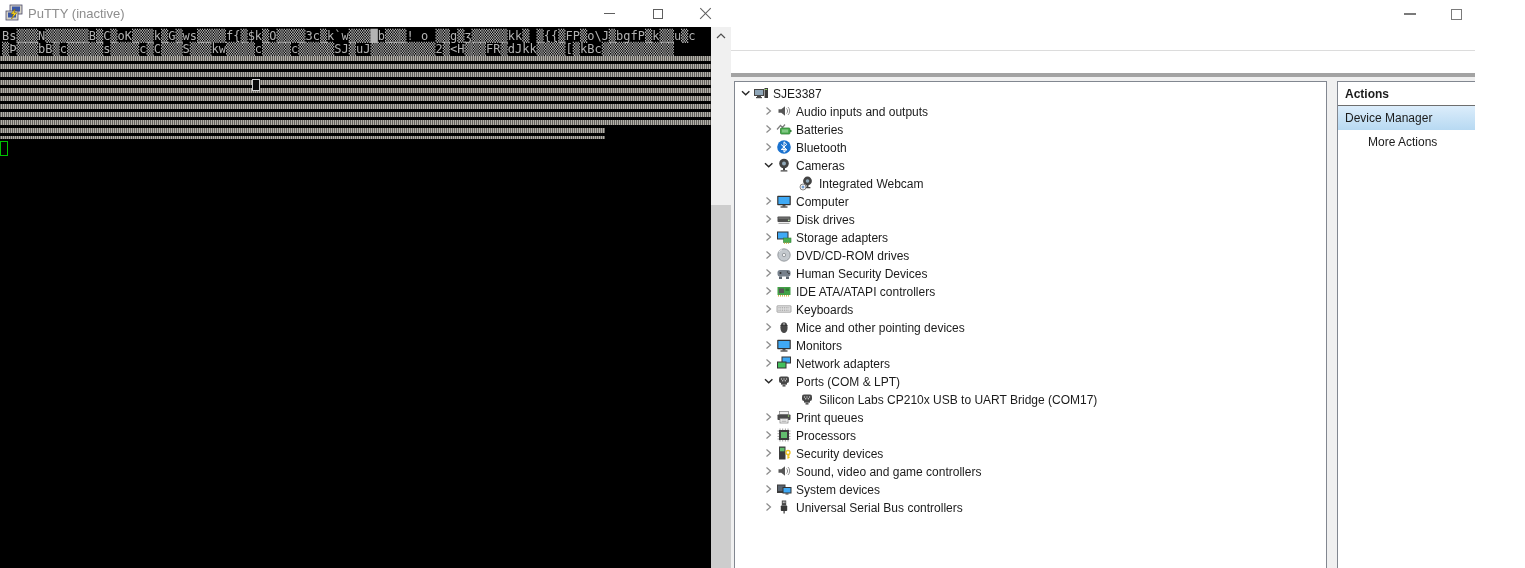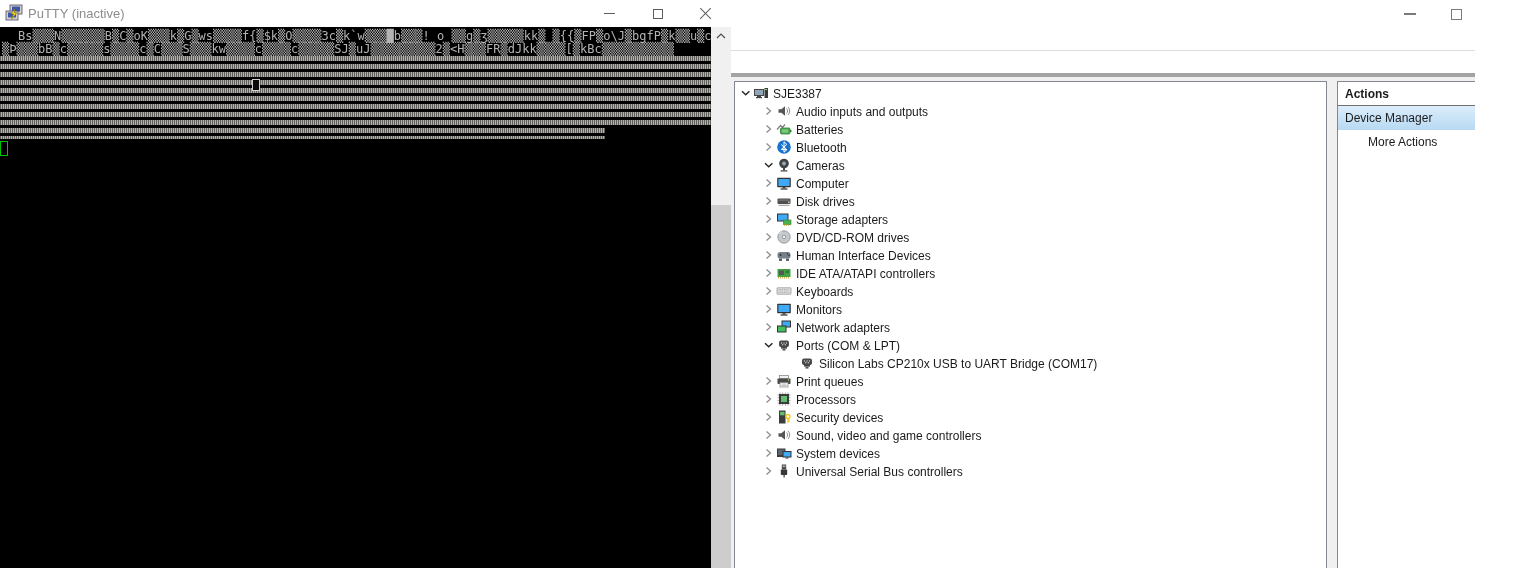--- a/index.html
+++ b/index.html
@@ -16,21 +16,21 @@
   .glyph-min{width:11px;height:1.5px;background:#5f5f5f;}
   .glyph-max{width:10px;height:10px;border:1.2px solid #5f5f5f;background:transparent;}
   .glyph-x{position:relative;width:13px;height:13px;}
   .glyph-x::before,.glyph-x::after{content:"";position:absolute;left:-1px;top:6px;width:15px;height:1.2px;background:#5f5f5f;}
   .glyph-x::before{transform:rotate(45deg);}
   .glyph-x::after{transform:rotate(-45deg);}
 
   .putty-term{position:absolute;left:0;top:27px;width:711px;height:541px;background:#000;overflow:hidden;}
   .term-line{position:absolute;left:2px;margin:0;font-family:"DejaVu Sans Mono",monospace;
              font-size:12px;line-height:13px;color:#b3b3b3;white-space:pre;}
-  .term-line.l1{top:3px;margin-left:16px;}
+  .term-line.l1{top:3px;}
   .term-line.l2{top:16px;}
   .noise{position:absolute;left:0;
      background-image:
        repeating-linear-gradient(90deg, rgba(0,0,0,0.45) 0 1px, rgba(255,255,255,0) 1px 2px),
        repeating-linear-gradient(180deg,#b2afa8 0 5px,#000 5px 8px);}
   .noise.full{top:29px;width:711px;height:72px;}
   .noise.partial{top:101px;width:605px;height:11px;}
   .term-block-char{position:absolute;left:252px;top:52px;width:8px;height:12px;background:#0a0a0a;
                    border:1px solid #cfcfcf;}
   .term-cursor{position:absolute;left:0px;top:114px;width:8px;height:15px;border:1.5px solid #00c000;background:#000;}
@@ -213,20 +213,34 @@
               <span class="ticon">
                 <svg width="16" height="16" viewBox="0 0 16 16">
                   <circle cx="8" cy="6.5" r="4.8" fill="#424242"></circle>
                   <circle cx="8" cy="6.5" r="2" fill="#90a8b8"></circle>
                   <rect x="7" y="11" width="2" height="2.2" fill="#424242"></rect>
                   <rect x="4.5" y="13.2" width="7" height="1.4" rx="0.7" fill="#424242"></rect>
                 </svg>
               </span>
               <span class="tlabel">Cameras</span>
             </div>
+            <div class="tree-row lvl3">
+              <span class="chev"></span>
+              <span class="ticon">
+                <svg width="16" height="16" viewBox="0 0 16 16">
+                  <circle cx="8.5" cy="6" r="4.4" fill="#424242"></circle>
+                  <circle cx="8.5" cy="6" r="1.8" fill="#90a8b8"></circle>
+                  <rect x="7.6" y="10" width="1.8" height="2" fill="#424242"></rect>
+                  <rect x="5.5" y="12" width="6" height="1.3" rx="0.6" fill="#424242"></rect>
+                  <circle cx="4" cy="12" r="3" fill="#f2f2f2" stroke="#6b6b6b" stroke-width="0.8"></circle>
+                  <path d="M4 10.6v2.8M2.6 12h2.8" stroke="#3b78c4" stroke-width="0.9"></path>
+                </svg>
+              </span>
+              <span class="tlabel">Integrated Webcam</span>
+            </div>
             <div class="tree-row lvl2">
               <span class="chev">
                 <svg width="13" height="16" viewBox="0 0 13 16">
                   <path d="M4.5 4.5 L8.5 8 L4.5 11.5" fill="none" stroke="#8a8a8a" stroke-width="1.2"></path>
                 </svg>
               </span>
               <span class="ticon">
                 <svg width="16" height="16" viewBox="0 0 16 16">
                   <rect x="1.2" y="2.8" width="13.6" height="9.4" rx="0.6" fill="#333333"></rect>
                   <rect x="2.4" y="4" width="11.2" height="7" fill="#3fa9f5"></rect>
@@ -292,21 +306,21 @@
               <span class="ticon">
                 <svg width="16" height="16" viewBox="0 0 16 16">
                   <rect x="1.5" y="5" width="13" height="6.5" rx="2.5" fill="#77818c"></rect>
                   <circle cx="4.5" cy="8" r="1" fill="#2f2f2f"></circle>
                   <circle cx="11.5" cy="7" r="0.8" fill="#2f2f2f"></circle>
                   <circle cx="13" cy="8.5" r="0.8" fill="#2f2f2f"></circle>
                   <rect x="3" y="11.5" width="3" height="2.5" fill="#5b646e"></rect>
                   <rect x="10" y="11.5" width="3" height="2.5" fill="#5b646e"></rect>
                 </svg>
               </span>
-              <span class="tlabel">Human Interface Devices</span>
+              <span class="tlabel">Human Security Devices</span>
             </div>
             <div class="tree-row lvl2">
               <span class="chev">
                 <svg width="13" height="16" viewBox="0 0 13 16">
                   <path d="M4.5 4.5 L8.5 8 L4.5 11.5" fill="none" stroke="#8a8a8a" stroke-width="1.2"></path>
                 </svg>
               </span>
               <span class="ticon">
                 <svg width="16" height="16" viewBox="0 0 16 16">
                   <rect x="1.5" y="4" width="13" height="8" fill="#43a047"></rect>
@@ -323,20 +337,35 @@
                   <path d="M4.5 4.5 L8.5 8 L4.5 11.5" fill="none" stroke="#8a8a8a" stroke-width="1.2"></path>
                 </svg>
               </span>
               <span class="ticon">
                 <svg width="16" height="16" viewBox="0 0 16 16">
                   <rect x="1" y="4.8" width="14" height="6.4" rx="0.5" fill="#e3e3e3" stroke="#8b8b8b" stroke-width="0.7"></rect>
                   <path d="M2.5 6.5h11M2.5 8h11M2.5 9.5h11" stroke="#9a9a9a" stroke-width="0.8" stroke-dasharray="1 0.8"></path>
                 </svg>
               </span>
               <span class="tlabel">Keyboards</span>
+            </div>
+            <div class="tree-row lvl2">
+              <span class="chev">
+                <svg width="13" height="16" viewBox="0 0 13 16">
+                  <path d="M4.5 4.5 L8.5 8 L4.5 11.5" fill="none" stroke="#8a8a8a" stroke-width="1.2"></path>
+                </svg>
+              </span>
+              <span class="ticon">
+                <svg width="16" height="16" viewBox="0 0 16 16">
+                  <ellipse cx="8" cy="8.5" rx="3.6" ry="5.6" fill="#474747"></ellipse>
+                  <rect x="7.5" y="3.2" width="1" height="3.2" fill="#c9c9c9"></rect>
+                  <path d="M4.5 6.5h7" stroke="#2d2d2d" stroke-width="0.7"></path>
+                </svg>
+              </span>
+              <span class="tlabel">Mice and other pointing devices</span>
             </div>
             <div class="tree-row lvl2">
               <span class="chev">
                 <svg width="13" height="16" viewBox="0 0 13 16">
                   <path d="M4.5 4.5 L8.5 8 L4.5 11.5" fill="none" stroke="#8a8a8a" stroke-width="1.2"></path>
                 </svg>
               </span>
               <span class="ticon">
                 <svg width="16" height="16" viewBox="0 0 16 16">
                   <rect x="1.2" y="2.8" width="13.6" height="9.4" rx="0.6" fill="#333333"></rect>

